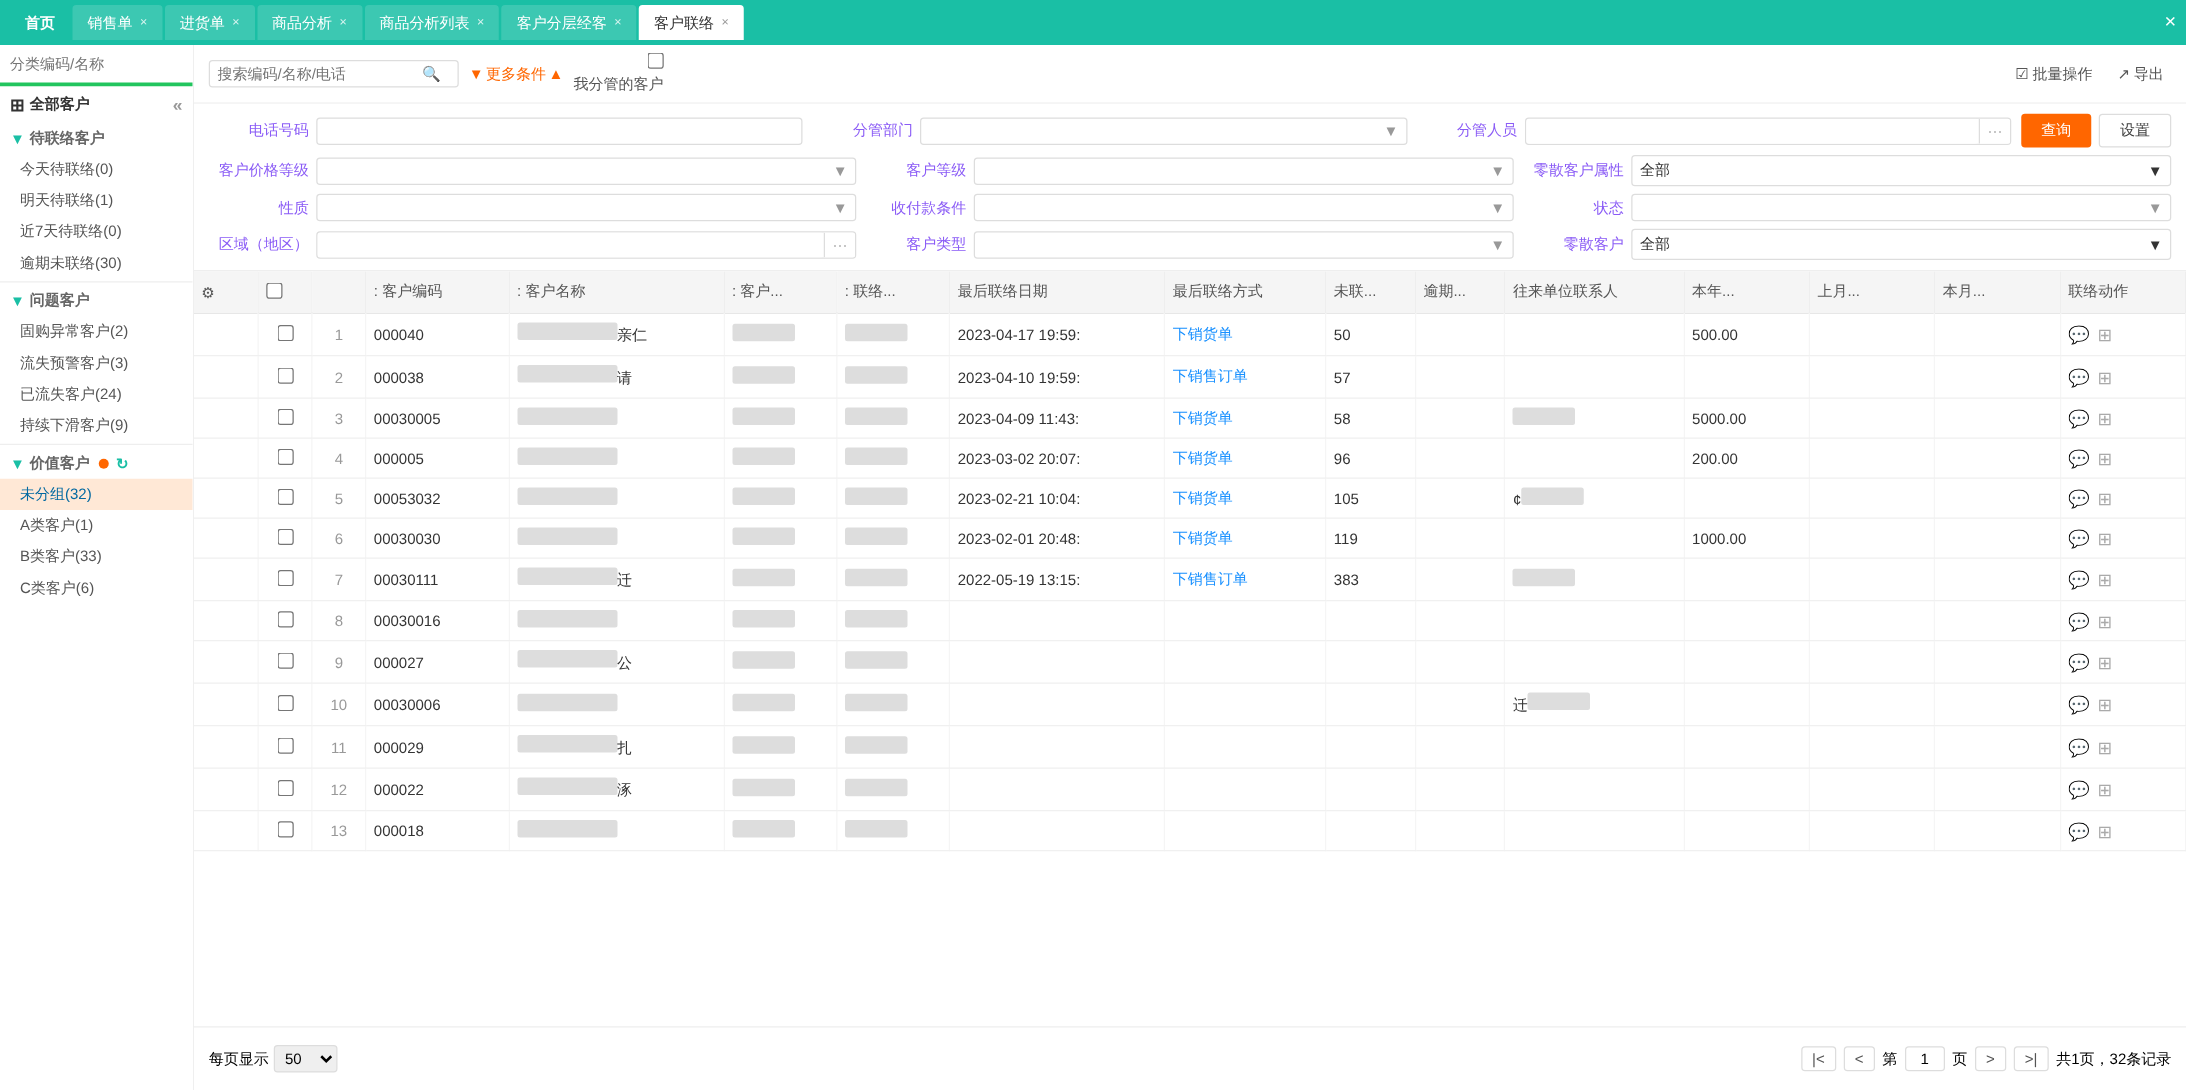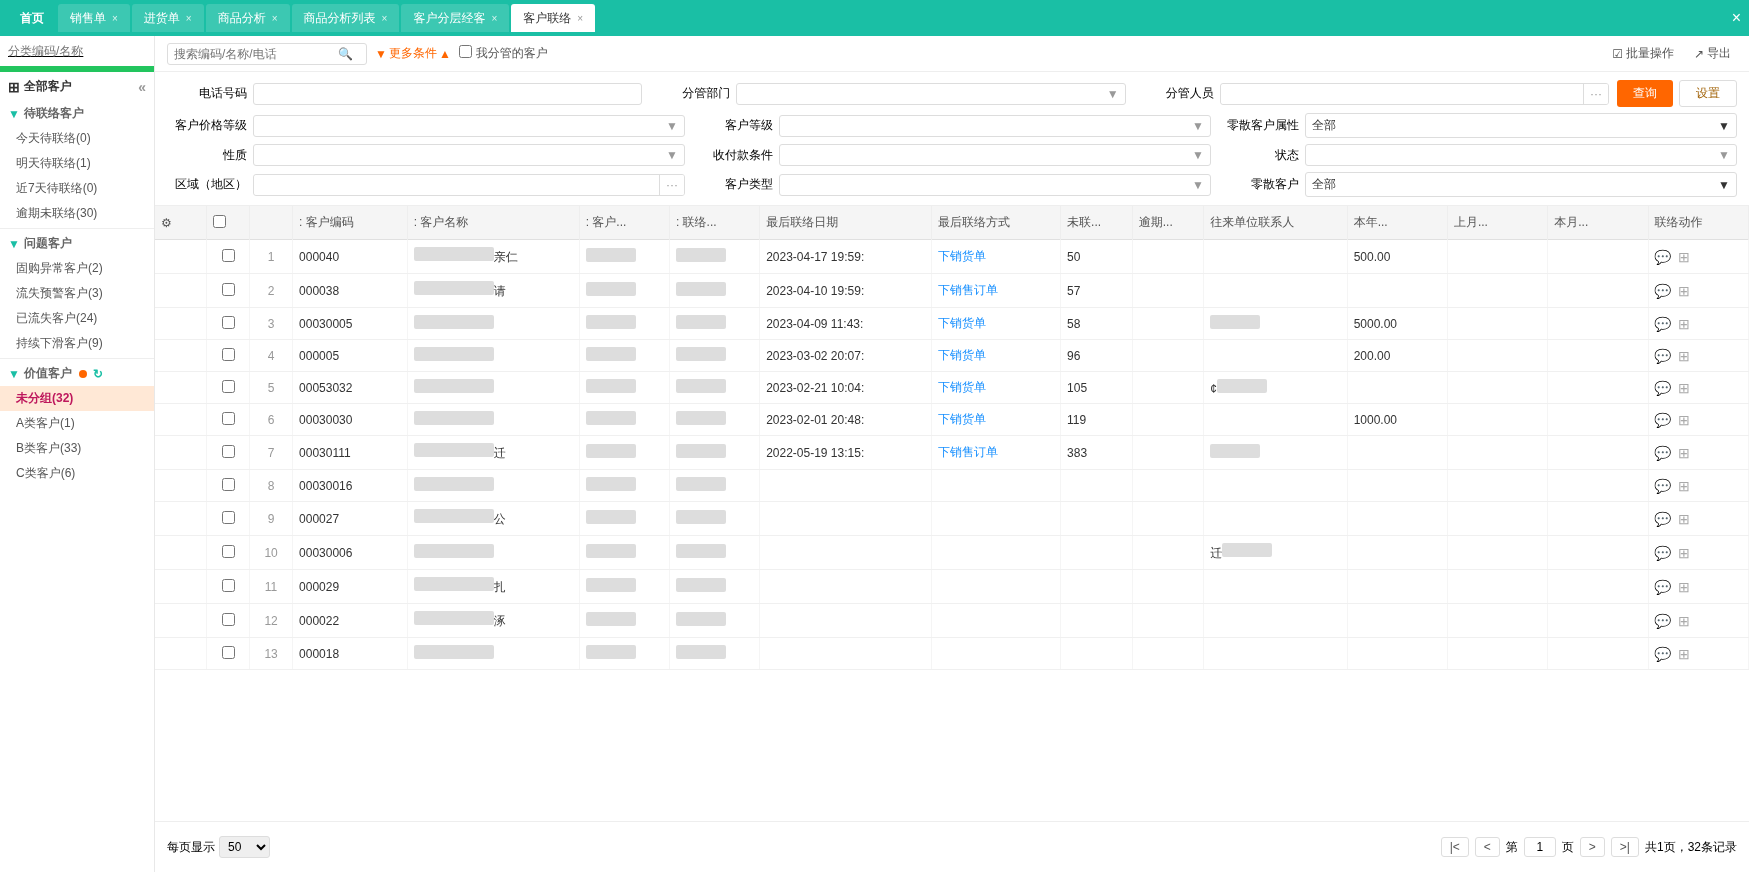--- a/index.html
+++ b/index.html
@@ -53,23 +53,22 @@
       border-right: 1px solid #e8e8e8;
       display: flex;
       flex-direction: column;
       overflow-y: auto;
       flex-shrink: 0;
     }
     .sidebar-search {
       display: flex;
       align-items: center;
       padding: 8px;
-      border-bottom: 6px solid #22c55e;
+      border-bottom: 3px solid #22c55e;
       gap: 4px;
-      text-decoration: underline;
     }
     .sidebar-search input {
       border: none;
       outline: none;
       flex: 1;
       font-size: 12px;
       color: #999;
     }
     .sidebar-section-header {
       display: flex;
@@ -94,21 +93,21 @@
       gap: 4px;
     }
     .sidebar-item {
       padding: 4px 8px 4px 16px;
       color: #555;
       cursor: pointer;
       display: flex;
       align-items: center;
       gap: 4px;
     }
-    .sidebar-item.active { background: #ffe8d6; color: #be185d; font-weight: bold; }
+    .sidebar-item.active { background: #ffe8d6; color: #0369a1; }
     .sidebar-divider { height: 1px; background: #eee; margin: 2px 0; }
 
     
     .content-area {
       flex: 1;
       display: flex;
       flex-direction: column;
       overflow: hidden;
       background: #f5f5f5;
     }
@@ -139,23 +138,24 @@
     }
     .more-conditions {
       display: flex;
       align-items: center;
       color: #ff6600;
       gap: 2px;
       cursor: pointer;
     }
     .my-customers {
       display: flex;
-      align-items: flex-start;
+      align-items: flex-end;
       gap: 4px;
       color: #555;
+      flex-direction: column;
     }
     .toolbar-right {
       margin-left: auto;
       display: flex;
       align-items: center;
       gap: 8px;
     }
     .toolbar-btn {
       display: flex;
       align-items: center;
@@ -179,21 +179,21 @@
       margin-bottom: 6px;
     }
     .filter-row:last-child { margin-bottom: 0; }
     .filter-field {
       display: flex;
       align-items: center;
       flex: 1;
       gap: 6px;
     }
     .filter-label {
-      color: #000000;
+      color: #8b5cf6;
       white-space: nowrap;
       width: 80px;
       text-align: right;
     }
     .filter-input {
       flex: 1;
       border: 1px solid #ddd;
       border-radius: 3px;
       padding: 3px 6px;
       font-size: 12px;
@@ -222,21 +222,21 @@
       background: #ff6600;
       color: #fff;
       border: none;
       border-radius: 3px;
       padding: 4px 16px;
       cursor: pointer;
       font-size: 12px;
     }
     .btn-reset {
       background: #fff;
-      color: #a16207;
+      color: #404040;
       border: 1px solid #ddd;
       border-radius: 3px;
       padding: 4px 16px;
       cursor: pointer;
       font-size: 12px;
     }
 
     
     .table-wrapper {
       flex: 1;

